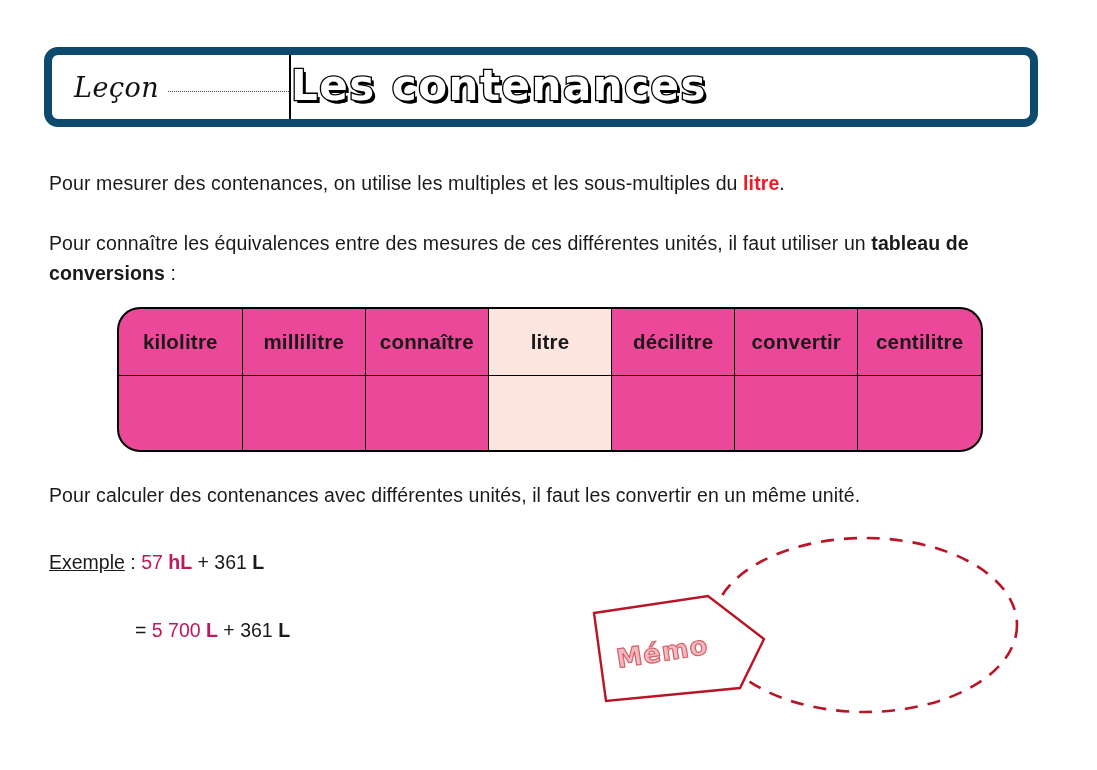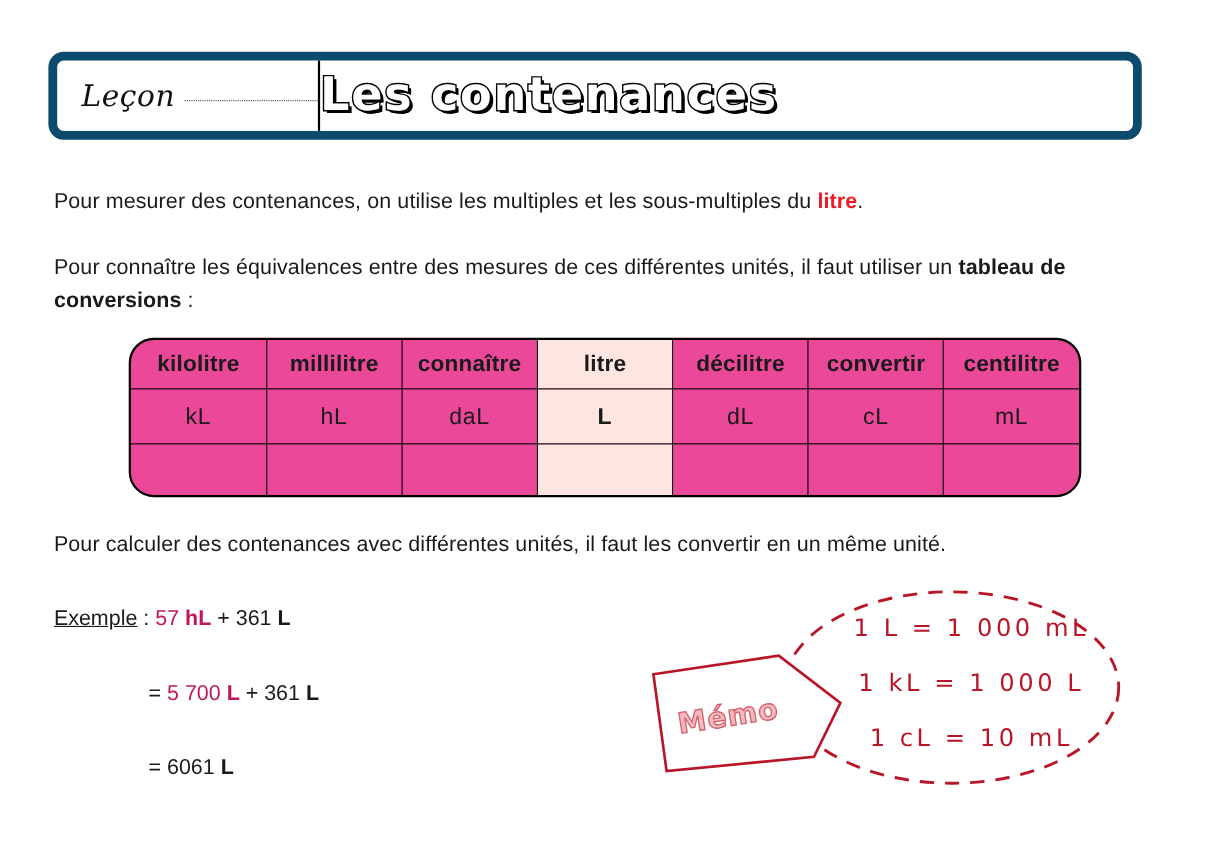--- a/index.html
+++ b/index.html
@@ -209,29 +209,20 @@
     <tbody>
         <tr class="row-name">
       <td>kilolitre</td>
       <td>millilitre</td>
       <td>connaître</td>
       <td class="hl">litre</td>
       <td>décilitre</td>
       <td>convertir</td>
       <td>centilitre</td>
     </tr>
-    <tr class="row-sym">
-      <td>kL</td>
-      <td>hL</td>
-      <td>daL</td>
-      <td class="hl-sym">L</td>
-      <td>dL</td>
-      <td>cL</td>
-      <td>mL</td>
-    </tr>
     <tr class="row-blank">
       <td></td>
       <td></td>
       <td></td>
       <td class="hl"></td>
       <td></td>
       <td></td>
       <td></td>
     </tr>
   </tbody>
@@ -239,30 +230,22 @@
 </div>
 
 <div class="para p3">Pour calculer des contenances avec différentes unités, il faut les convertir en un même unité.</div>
 
 <div class="example">
   <div>
     <span class="ex-label">Exemple</span><span> : </span><span class="green">57 </span><span class="green bold">hL</span><span> + 361 </span><span class="bold">L</span>
   </div>
   <div class="ex-indent">
     <span>= </span><span class="green">5 700 </span><span class="green bold">L</span><span> + 361 </span><span class="bold">L</span>
-  </div>
-  <div class="ex-indent">
-    <span>= 6061 </span><span class="bold">L</span>
   </div>
 </div>
 
 <div class="memo">
   <svg width="445" height="205" viewBox="0 0 445 205">
     <ellipse cx="285" cy="100" rx="152" ry="87" fill="none" stroke="#b81527" stroke-width="2.6" stroke-dasharray="13 10" stroke-linecap="butt"></ellipse>
     <polygon points="14,88 128,71 184,114 160,163 26,176" fill="#ffffff" stroke="#b81527" stroke-width="2.4"></polygon>
   </svg>
   <div class="memo-word">Mémo</div>
-  <div class="memo-lines">
-    <div class="memo-line">1 L  =  1 000  mL</div>
-    <div class="memo-line">1 kL  =  1 000 L</div>
-    <div class="memo-line">1 cL  =  10  mL</div>
-  </div>
 </div>
 
 </body></html>

